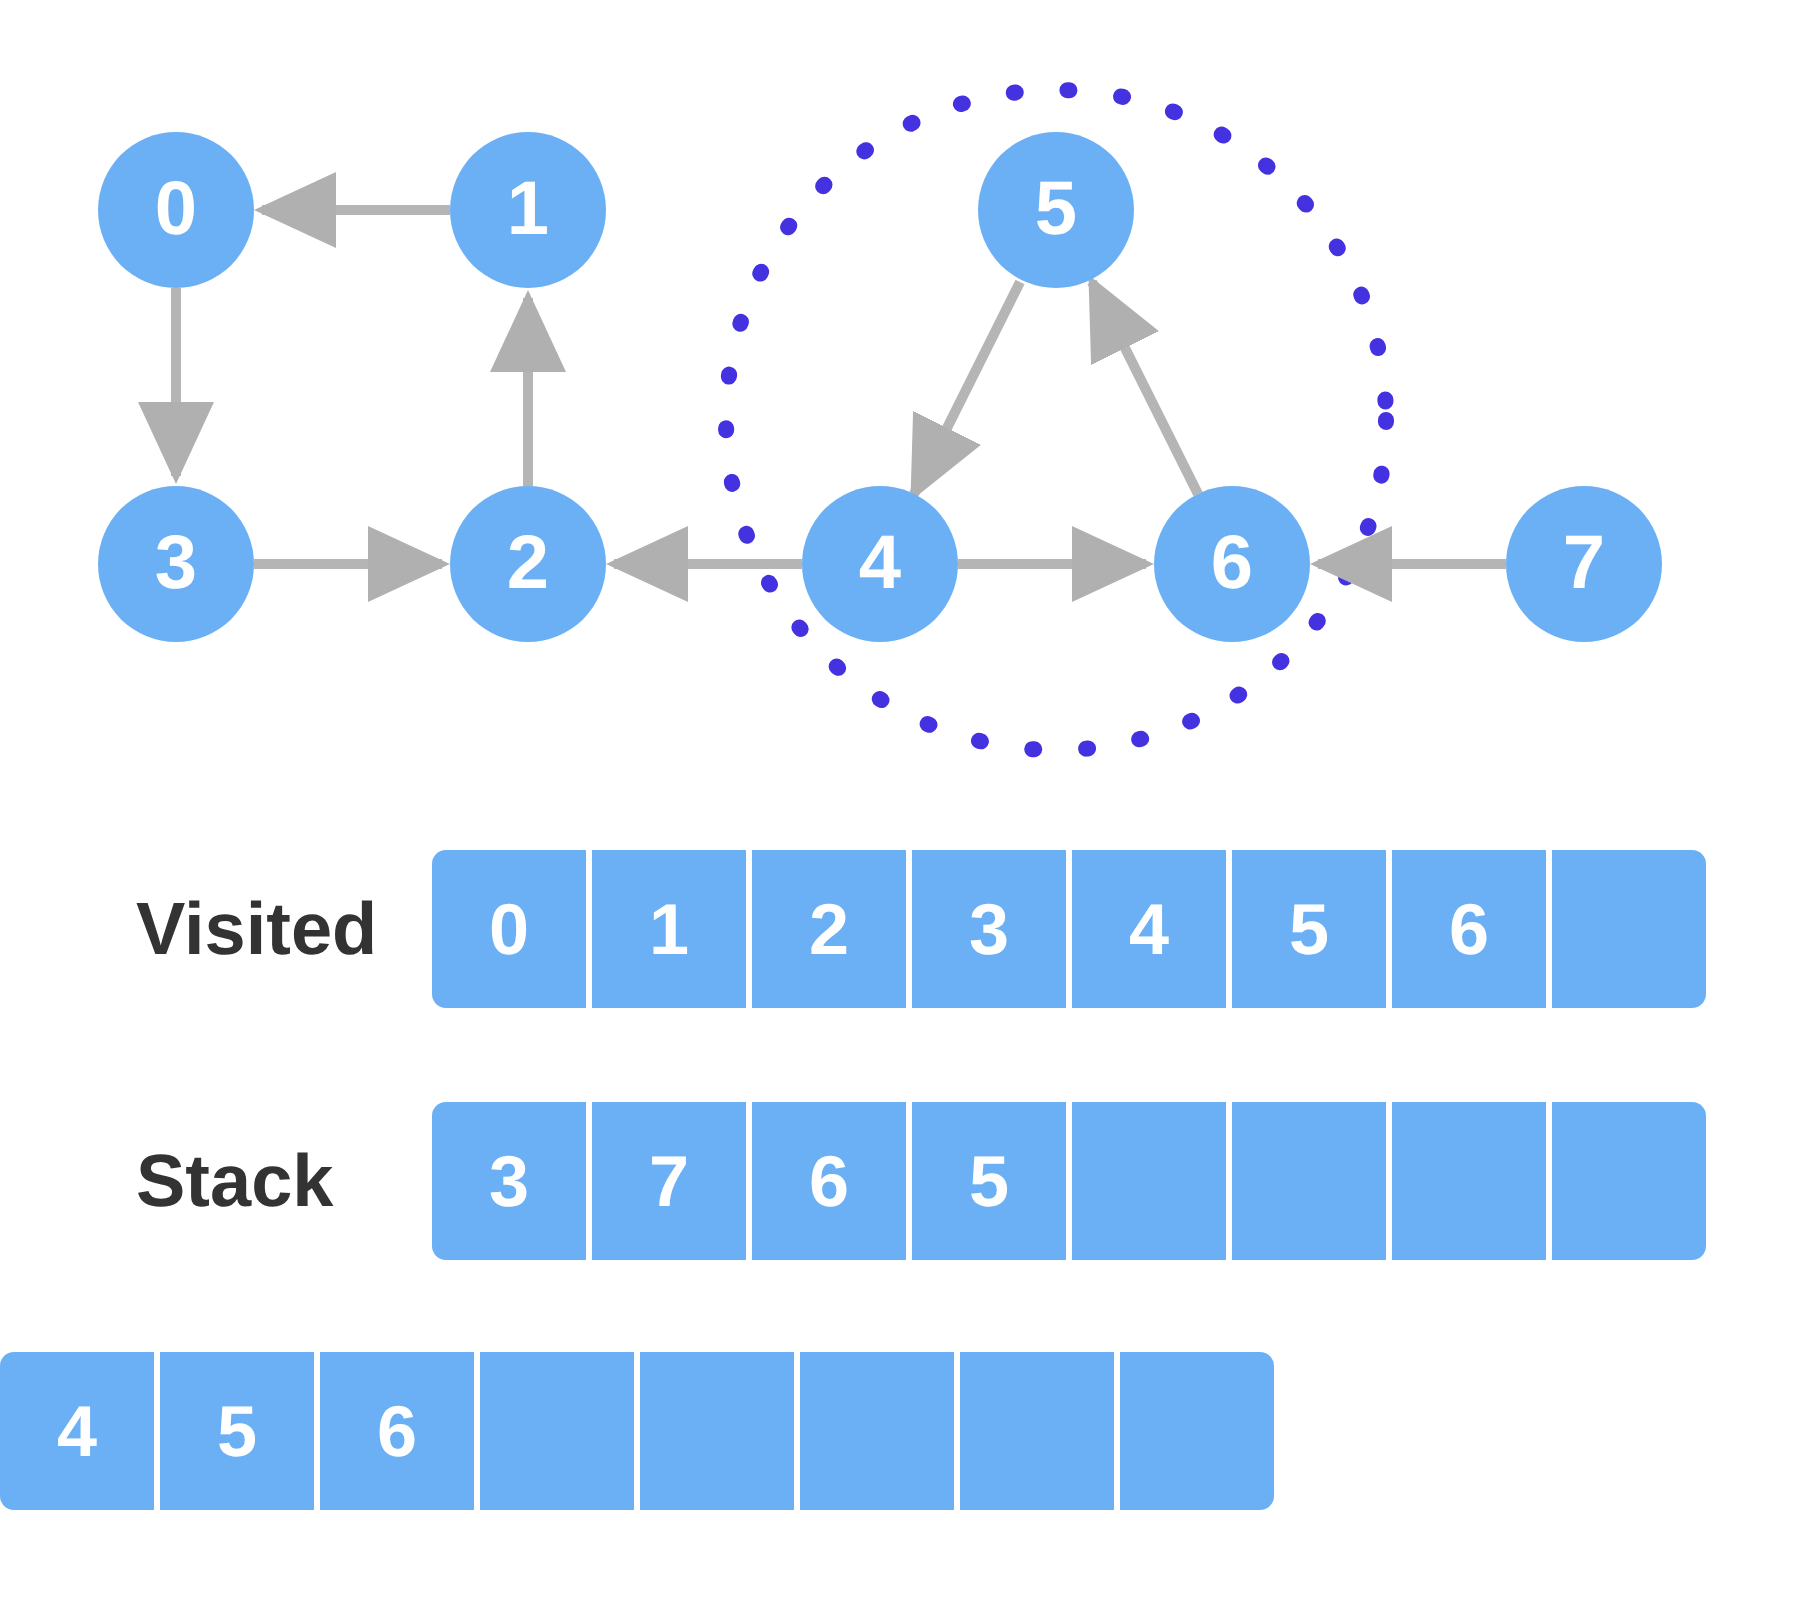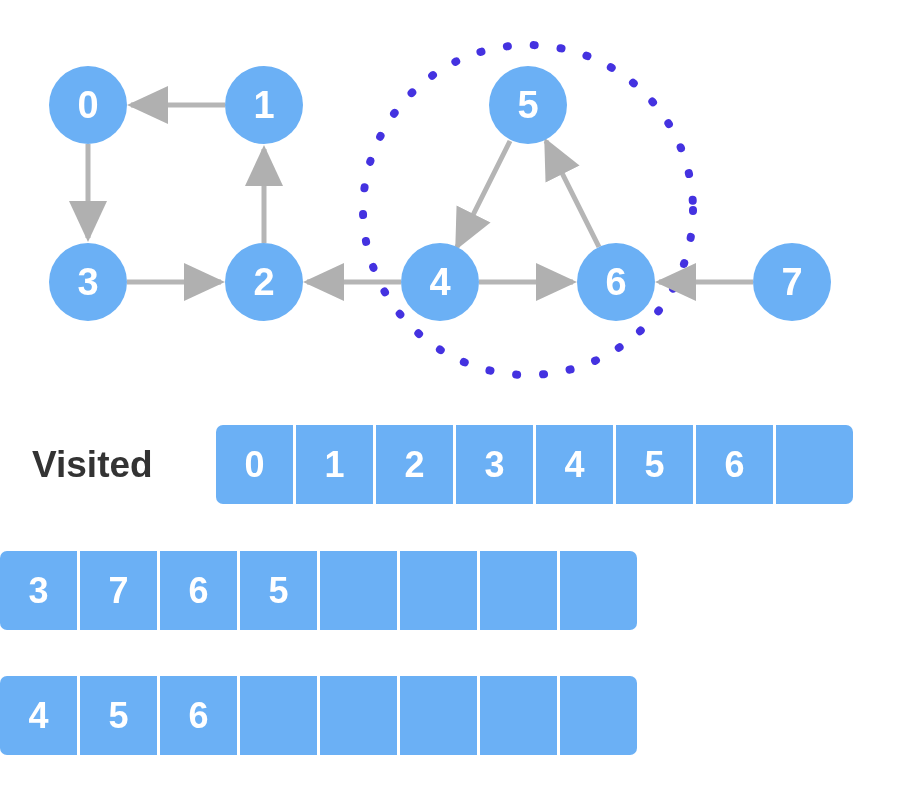--- a/index.html
+++ b/index.html
@@ -61,21 +61,21 @@
     display: flex;
     align-items: center;
   }
   .row-visited { top: 25px; }
   .row-stack   { top: 151px; }
   .row-scc     { top: 276px; }
 
   .row-label {
     width: 216px;
     box-sizing: border-box;
-    padding-left: 32px;
+    padding-left: 68px;
     font-size: 37px;
     font-weight: bold;
     color: #333333;
     letter-spacing: 0px;
     white-space: nowrap;
     user-select: none;
   }
   .cells {
     display: flex;
     width: 637px;
@@ -181,20 +181,21 @@
         <div class="cell">2</div>
         <div class="cell">3</div>
         <div class="cell">4</div>
         <div class="cell">5</div>
         <div class="cell">6</div>
         <div class="cell empty"></div>
       </div>
     </div>
 
     <div class="array-row row-stack">
+      <div class="row-label">Stack</div>
       <div class="cells">
         <div class="cell">3</div>
         <div class="cell">7</div>
         <div class="cell">6</div>
         <div class="cell">5</div>
         <div class="cell empty"></div>
         <div class="cell empty"></div>
         <div class="cell empty"></div>
         <div class="cell empty"></div>
       </div>

